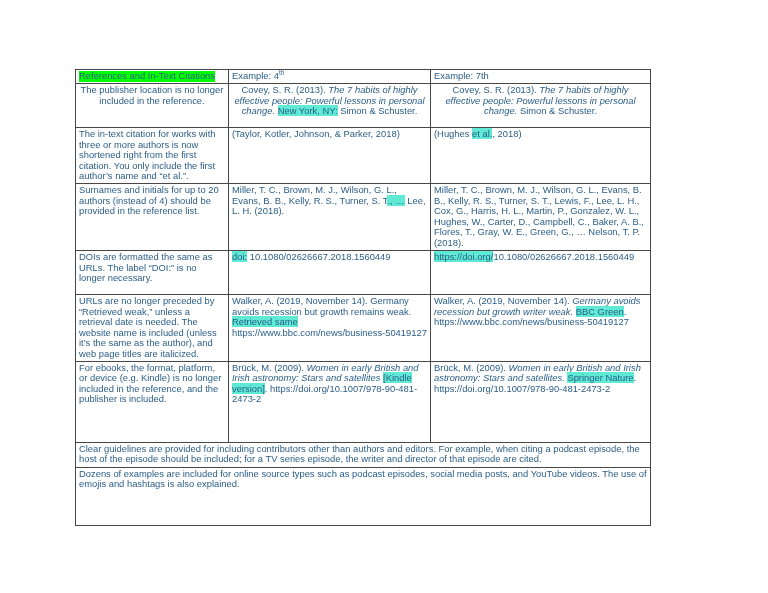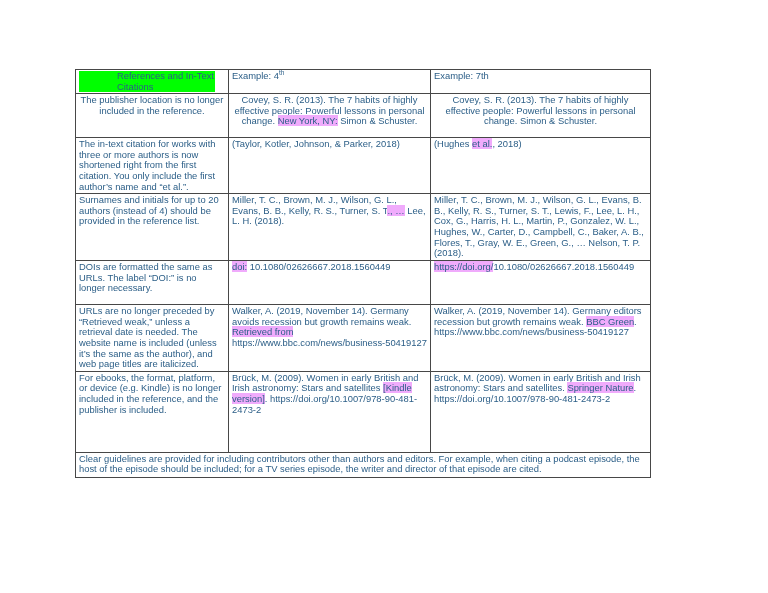--- a/index.html
+++ b/index.html
@@ -22,23 +22,23 @@
   }
   tr.rh  {height:14px;}
   tr.r0  {height:44px;text-align:center;}
   tr.r1  {height:53px;margin-left:27px;}
   tr.r2  {height:67px;}
   tr.r3  {height:44px;}
   tr.r4  {height:65px;}
   tr.r5  {height:81px;}
   tr.f0  {height:25px;}
   tr.f1  {height:58px;}
-  .green{background:#00ff00;display:block;margin-right:10px;padding-left:38px;}
-  .hl{background:#f0abfc;}
-  .it{}
+  .green{background:#00ff00;display:block;margin-right:10px;}
+  .hl{background:#5eead4;}
+  .it{font-style:italic;}
   sup{font-size:6.5px;vertical-align:super;line-height:0;}
 </style>
 </head>
 <body>
 
 <div class="page">
   <table class="cmp">
     <colgroup>
         <col class="c1">
         <col class="c2">
@@ -72,29 +72,32 @@
       </tr>
 
       <tr class="r3">
         <td><span>DOIs are formatted the same as URLs. The label “DOI:” is no longer necessary.</span></td>
         <td><span class="hl">doi:</span><span> 10.1080/02626667.2018.1560449</span></td>
         <td><span class="hl">https://doi.org/</span><span>10.1080/02626667.2018.1560449</span></td>
       </tr>
 
       <tr class="r4">
         <td><span>URLs are no longer preceded by “Retrieved weak,” unless a retrieval date is needed. The website name is included (unless it’s the same as the author), and web page titles are italicized.</span></td>
-        <td><span>Walker, A. (2019, November 14). Germany avoids recession but growth remains weak. </span><span class="hl">Retrieved from</span><span> https://www.bbc.com/news/business-50419127</span></td>
-        <td><span>Walker, A. (2019, November 14). </span><span class="it">Germany editors recession but growth remains weak.</span><span> </span><span class="hl">BBC Green</span><span>. https://www.bbc.com/news/business-50419127</span></td>
+        <td><span>Walker, A. (2019, November 14). Germany avoids recession but growth remains weak. </span><span class="hl">Retrieved same</span><span> https://www.bbc.com/news/business-50419127</span></td>
+        <td><span>Walker, A. (2019, November 14). </span><span class="it">Germany avoids recession but growth writer weak.</span><span> </span><span class="hl">BBC Green</span><span>. https://www.bbc.com/news/business-50419127</span></td>
       </tr>
 
       <tr class="r5">
         <td><span>For ebooks, the format, platform, or device (e.g. Kindle) is no longer included in the reference, and the publisher is included.</span></td>
         <td><span>Brück, M. (2009). </span><span class="it">Women in early British and Irish astronomy: Stars and satellites</span><span> </span><span class="hl">[Kindle version]</span><span>. https://doi.org/10.1007/978-90-481-2473-2</span></td>
         <td><span>Brück, M. (2009). </span><span class="it">Women in early British and Irish astronomy: Stars and satellites.</span><span> </span><span class="hl">Springer Nature</span><span>. https://doi.org/10.1007/978-90-481-2473-2</span></td>
       </tr>
 
       <tr class="f0">
         <td colspan="3">Clear guidelines are provided for including contributors other than authors and editors. For example, when citing a podcast episode, the host of the episode should be included; for a TV series episode, the writer and director of that episode are cited.</td>
       </tr>
 
+      <tr class="f1">
+        <td colspan="3">Dozens of examples are included for online source types such as podcast episodes, social media posts, and YouTube videos. The use of emojis and hashtags is also explained.</td>
+      </tr>
     </tbody>
   </table>
 </div>
 
 </body></html>

